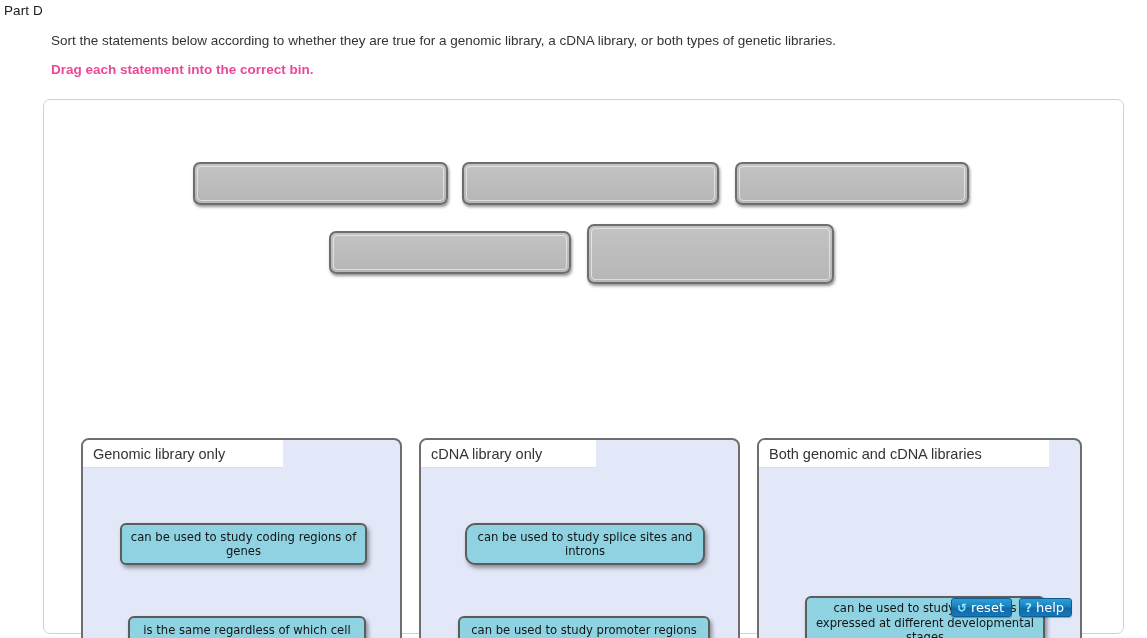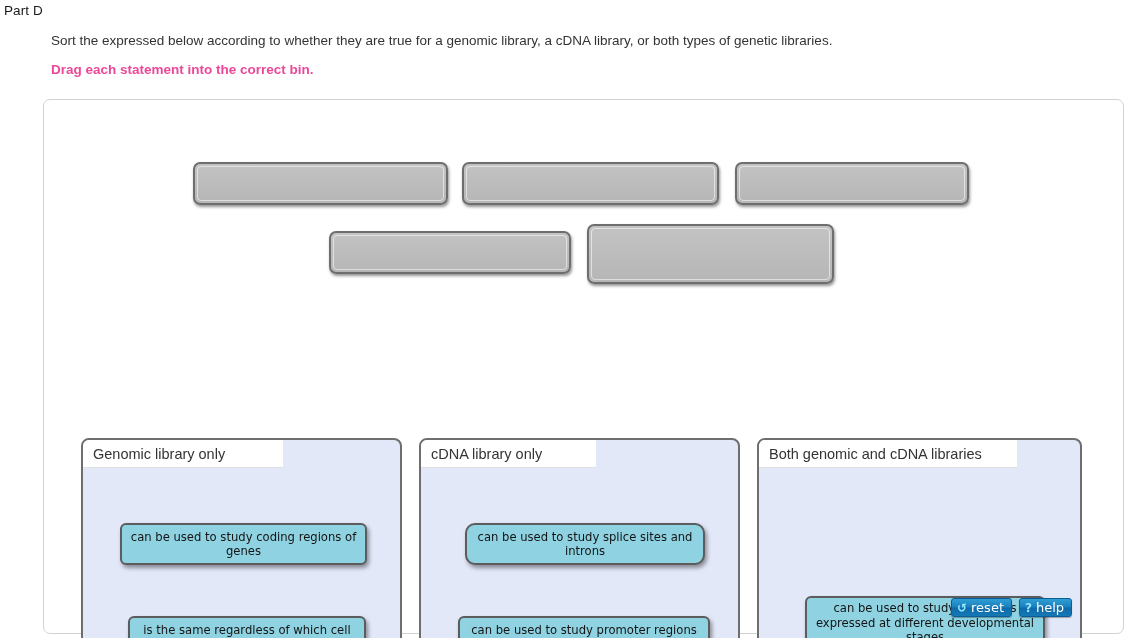--- a/index.html
+++ b/index.html
@@ -165,21 +165,21 @@
     font-weight: normal;
     color: #ffffff;
     line-height: 1;
     font-family: "DejaVu Sans", sans-serif;
   }
 </style>
 </head>
 <body>
 
 <div class="part-title">Part D</div>
-<div class="prompt-text">Sort the expressed below according to whether they are true for a genomic library, a cDNA library, or both types of genetic libraries.</div>
+<div class="prompt-text">Sort the statements below according to whether they are true for a genomic library, a cDNA library, or both types of genetic libraries.</div>
 <div class="instruction-text">Drag each statement into the correct bin.</div>
 
 <div class="activity-panel">
   <div id="slots-layer">
       <div class="slot" style="left: 149px; top: 62px; width: 255px; height: 43px;"></div>
       <div class="slot" style="left: 418px; top: 62px; width: 257px; height: 43px;"></div>
       <div class="slot" style="left: 691px; top: 62px; width: 234px; height: 43px;"></div>
       <div class="slot" style="left: 285px; top: 131px; width: 242px; height: 43px;"></div>
       <div class="slot" style="left: 543px; top: 124px; width: 247px; height: 60px;"></div>
     </div>
@@ -196,21 +196,21 @@
       <div class="bin" style="left: 375px; width: 321px;">
         <div class="bin-header" style="width: 175px;">
           <span class="bin-header-label">cDNA library only</span>
         </div>
         <div class="bin-body">
           <div class="tile" style="left: 44px; top: 55px; width: 240px; height: 40px; border-radius: 10px;">can be used to study splice sites and introns</div>
           <div class="tile" style="left: 37px; top: 148px; width: 252px; height: 40px;">can be used to study promoter regions of genes</div>
         </div>
       </div>
       <div class="bin" style="left: 713px; width: 325px;">
-        <div class="bin-header" style="width: 258px;">
+        <div class="bin-header" style="width: 290px;">
           <span class="bin-header-label">Both genomic and cDNA libraries</span>
         </div>
         <div class="bin-body">
           <div class="tile" style="left: 46px; top: 95px; width: 240px; height: 54px; margin-top: 33px;">can be used to study the genes expressed at different developmental stages</div>
         </div>
       </div>
     </div>
 </div>
 
 <div class="action-bar">

